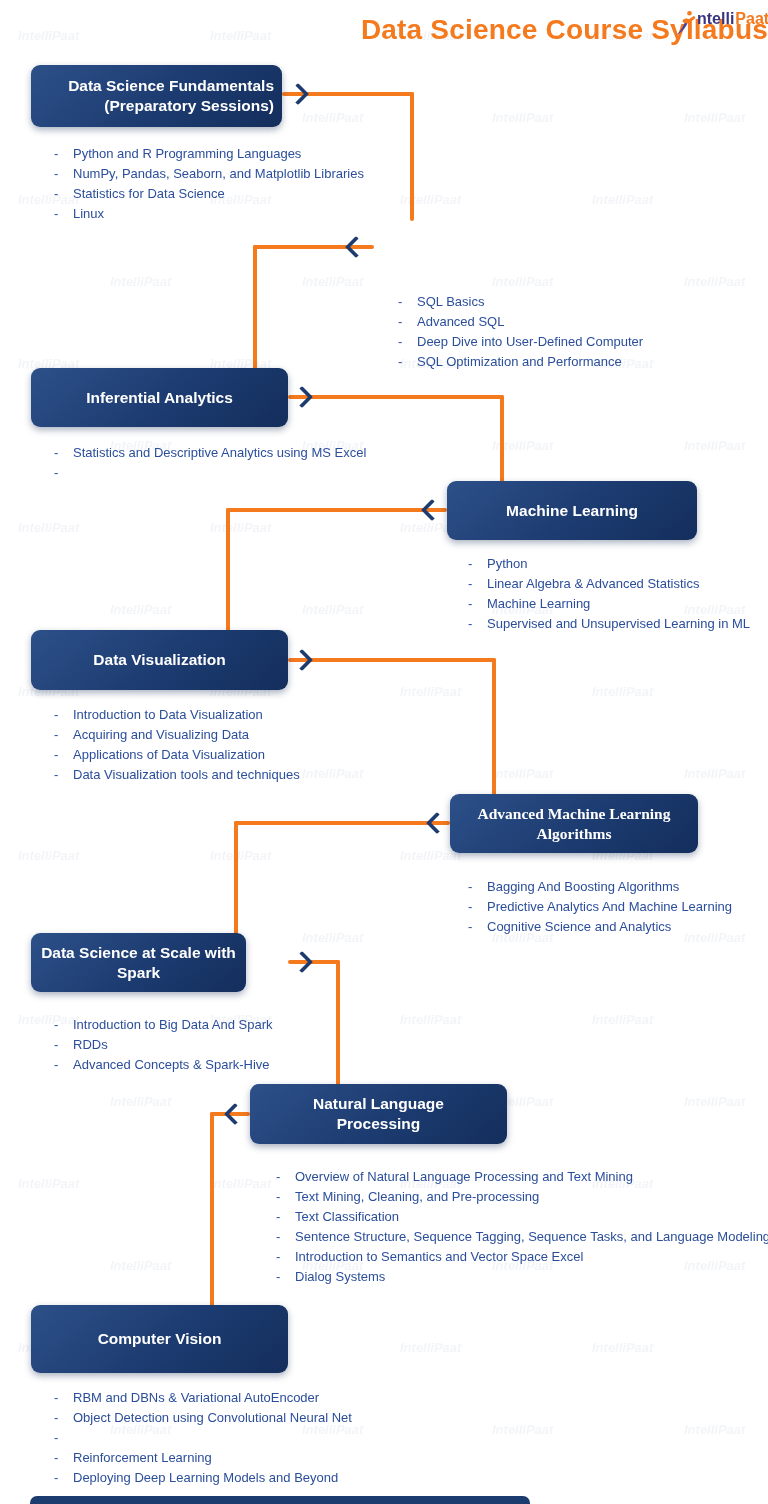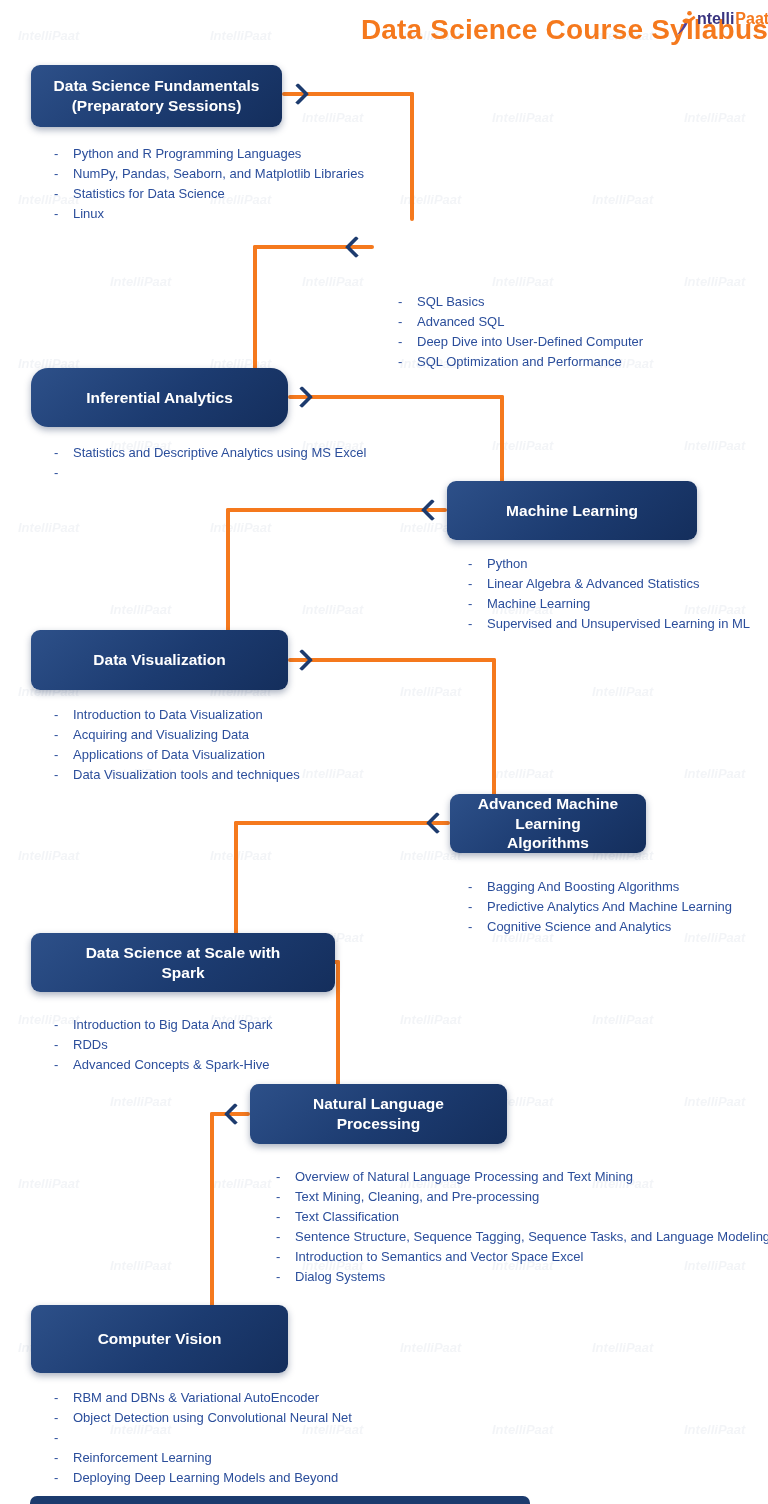--- a/index.html
+++ b/index.html
@@ -18,27 +18,27 @@
   .logo .lg1{font-size:16px;font-weight:bold;color:#3A3580;}
   .logo .lg2{font-size:16px;font-weight:bold;color:#F5791D;}
 
   
   .box{position:absolute;display:flex;flex-direction:column;align-items:center;justify-content:center;
     background:linear-gradient(140deg,#2d5089 0%,#1c3b70 55%,#142e5c 100%);
     border-radius:9px;box-shadow:0 3px 7px rgba(15,35,75,.35);
     color:#ffffff;font-weight:bold;font-size:15.5px;line-height:1.28;text-align:center;padding:0 8px;box-sizing:border-box;}
   .box span{display:block;}
 
-  #b0{left:31px;top:65px;width:251px;height:62px;}
+  #b0{left:31px;top:65px;width:251px;height:62px;align-items:flex-end;}
   #b1{left:374px;top:217px;width:249px;height:60px;}
-  #b2{left:31px;top:368px;width:257px;height:59px;border-radius:17px;}
+  #b2{left:31px;top:368px;width:257px;height:59px;}
   #b3{left:447px;top:481px;width:250px;height:59px;}
   #b4{left:31px;top:630px;width:257px;height:60px;}
-  #b5{left:450px;top:794px;width:196px;height:59px;}
-  #b6{left:31px;top:933px;width:304px;height:59px;}
+  #b5{left:450px;top:794px;width:248px;height:59px;font-family:Liberation Serif, serif;}
+  #b6{left:31px;top:933px;width:215px;height:59px;}
   #b7{left:250px;top:1084px;width:257px;height:60px;}
   #b8{left:31px;top:1305px;width:257px;height:68px;}
 
   
   .topics{position:absolute;margin:0;padding:0;list-style:none;}
   .topics li{height:20px;display:flex;align-items:center;white-space:nowrap;
     font-size:13px;color:#2B4E9B;}
   .topics .dash{width:19px;flex:0 0 19px;}
   #u0{left:54px;top:143px;}
   #u1{left:398px;top:291px;}

